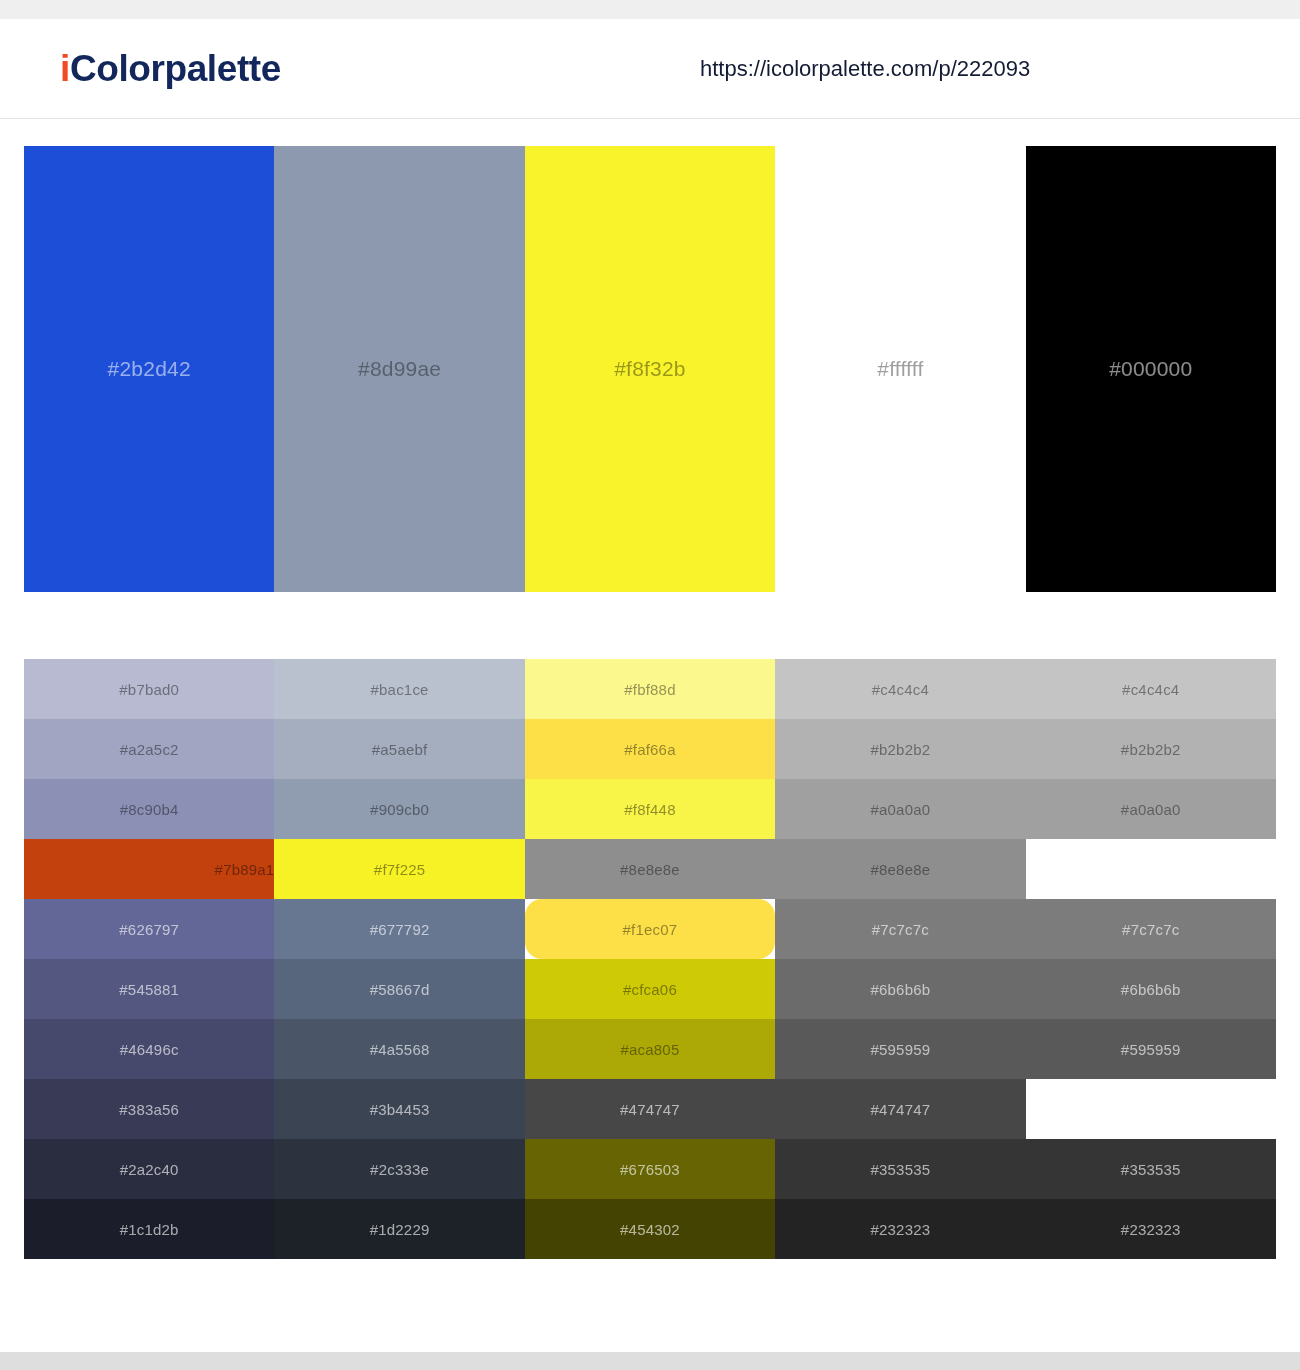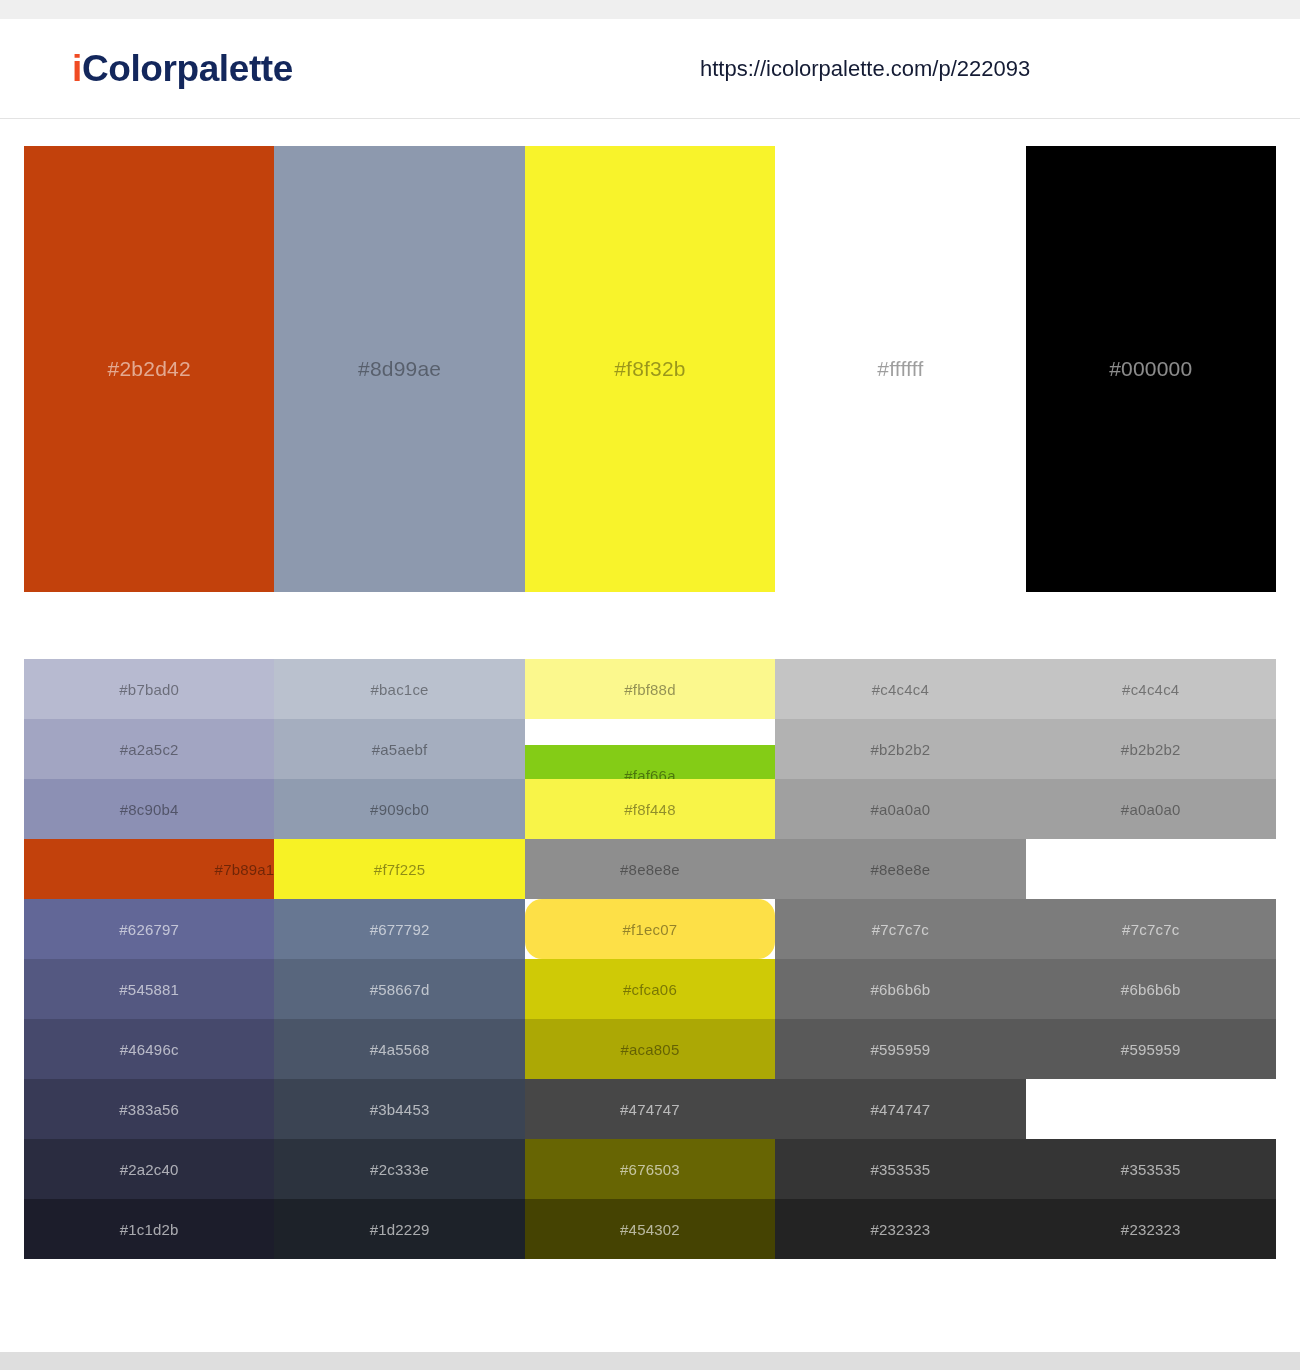--- a/index.html
+++ b/index.html
@@ -25,21 +25,21 @@
   
   .header {
     height: 100px;
     background: #ffffff;
     border-bottom: 1px solid #e3e3e3;
     position: relative;
     box-sizing: border-box;
   }
   .logo {
     position: absolute;
-    left: 72px;
+    left: 60px;
     top: 50%;
     transform: translateY(-50%);
     font-size: 37px;
     font-weight: bold;
     letter-spacing: -0.4px;
     white-space: nowrap;
   }
   .logo .logo-i { color: #f04b23; }
   .logo .logo-rest { color: #13275c; }
 
@@ -123,21 +123,21 @@
 <div class="top-band"></div>
 
 <div class="header">
   <div class="logo">
     <span class="logo-i">i</span><span class="logo-rest">Colorpalette</span>
   </div>
   <div class="page-url">https://icolorpalette.com/p/222093</div>
 </div>
 
 <div class="swatch-strip">
-    <div class="swatch dark" style="background: #c2410c;">
+    <div class="swatch dark" style="background: #1d4ed8;">
       <span class="swatch-label">#2b2d42</span>
     </div>
     <div class="swatch" style="background: rgb(141, 153, 174);">
       <span class="swatch-label">#8d99ae</span>
     </div>
     <div class="swatch" style="background: rgb(248, 243, 43);">
       <span class="swatch-label">#f8f32b</span>
     </div>
     <div class="swatch" style="background: rgb(255, 255, 255);">
       <span class="swatch-label">#ffffff</span>
@@ -165,21 +165,21 @@
         <span class="shade-label">#c4c4c4</span>
       </div>
     </div>
     <div class="shade-row">
       <div class="shade-cell" style="background: rgb(162, 165, 194); align-items: center;">
         <span class="shade-label">#a2a5c2</span>
       </div>
       <div class="shade-cell" style="background: rgb(165, 174, 191);">
         <span class="shade-label">#a5aebf</span>
       </div>
-      <div class="shade-cell" style="background: #84cc16; margin-top: 26px;">
+      <div class="shade-cell" style="background: #fde047;">
         <span class="shade-label">#faf66a</span>
       </div>
       <div class="shade-cell" style="background: rgb(178, 178, 178);">
         <span class="shade-label">#b2b2b2</span>
       </div>
       <div class="shade-cell" style="background: rgb(178, 178, 178);">
         <span class="shade-label">#b2b2b2</span>
       </div>
     </div>
     <div class="shade-row">

